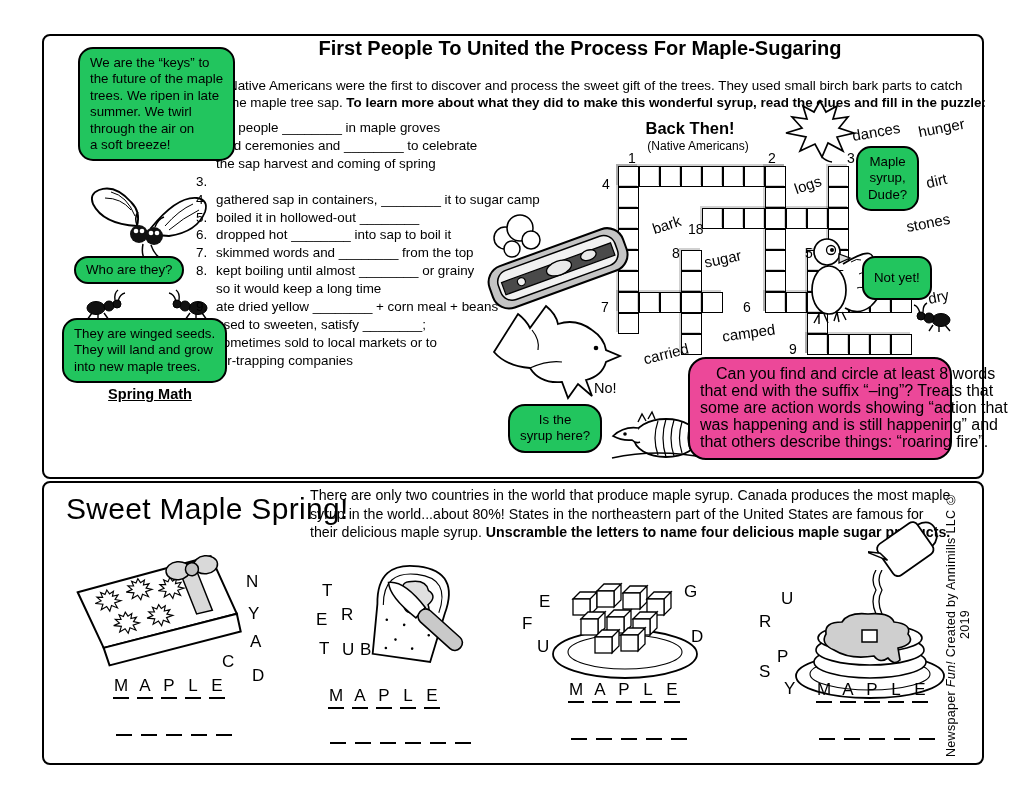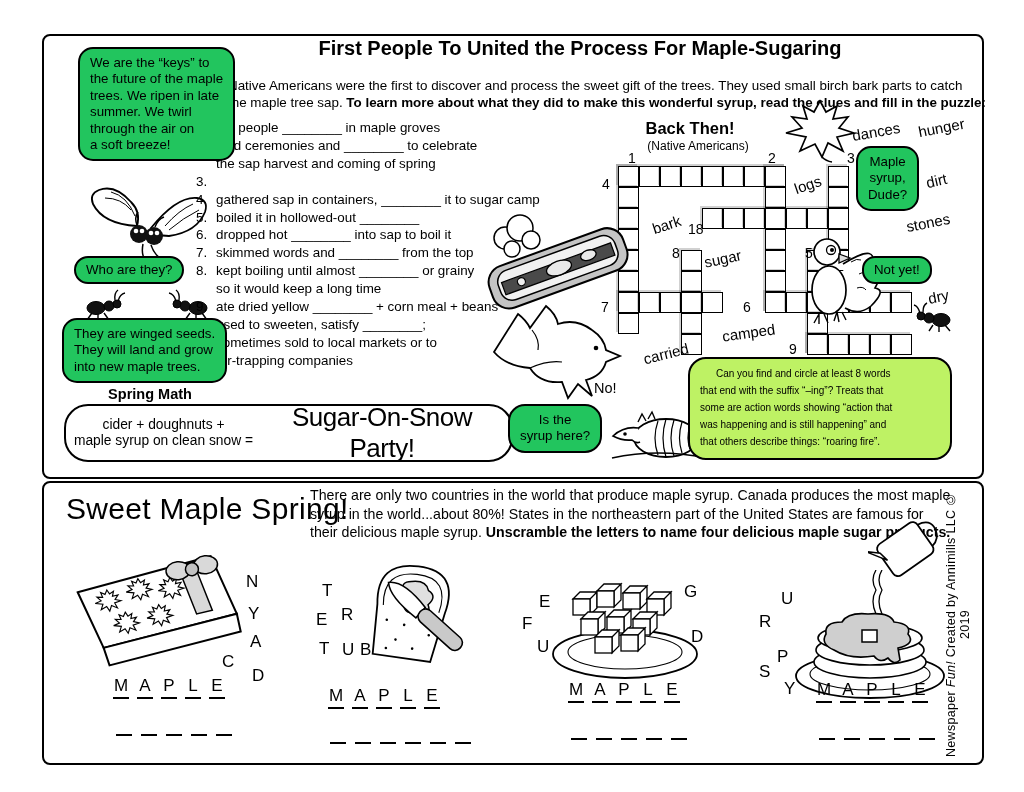--- a/index.html
+++ b/index.html
@@ -9,35 +9,35 @@
   .panel{position:absolute;border:2.5px solid #000;border-radius:8px;background:#fff;}
   
   .title{font-size:20px;font-weight:bold;text-align:center;}
   .intro{font-size:13.4px;line-height:17px;text-align:center;white-space:nowrap;}
   .bubble{position:absolute;border:2px solid #000;border-radius:15px;background:#22c55e;
           font-size:13.3px;line-height:16.4px;padding:6px 10px;white-space:nowrap;z-index:5;}
   .bubble.center{text-align:center;}
   #clues{position:absolute;left:196px;top:119px;font-size:13.4px;line-height:17.9px;}
   .clue{display:flex;white-space:nowrap;}
   .clue-num{min-width:20px;}
-  .section-label{font-weight:bold;font-size:14.5px;text-align:center;}
+  .section-label{font-weight:bold;font-size:14.5px;text-align:center;text-decoration:underline;}
   #equation-box{position:absolute;left:64px;top:404px;width:445px;height:54px;border:2px solid #000;
         border-radius:24px;display:flex;align-items:center;background:#fff;}
   #equation-lines{width:195px;text-align:center;font-size:13.8px;line-height:16px;}
   #equation-result{flex:1;text-align:center;font-size:26px;letter-spacing:-0.5px;padding-right:8px;}
   
   .cw-cell{position:absolute;width:21px;height:21px;border:1.6px solid #000;background:#fff;
            box-sizing:border-box;box-shadow:-2px -2px 0 rgba(0,0,0,0.18);}
   .cw-num{position:absolute;font-size:14px;}
   .word{position:absolute;font-size:15px;white-space:nowrap;}
   #back-then{position:absolute;left:600px;top:119px;width:180px;text-align:center;
              font-weight:bold;font-size:16.5px;}
   #back-then-sub{position:absolute;left:608px;top:139px;width:180px;text-align:center;font-size:12px;}
   #note-box{position:absolute;left:688px;top:357px;width:240px;border:2px solid #000;border-radius:18px;
-            background:#bef264;font-size:10px;line-height:16.9px;padding:7px 10px;white-space:nowrap;z-index:6;}
+            background:#ec4899;font-size:16px;line-height:16.9px;padding:7px 10px;white-space:nowrap;z-index:6;}
   #note-box .first{display:inline-block;text-indent:16px;}
   
   #bottom-heading{font-size:30px;letter-spacing:0.3px;}
   #bottom-para{font-size:14.2px;line-height:18.6px;white-space:nowrap;}
   .scr{position:absolute;font-size:17px;}
   .maple-row{position:absolute;white-space:nowrap;}
   .mletter{display:inline-block;width:16px;text-align:center;border-bottom:2px solid #000;
            margin-right:8px;font-size:17px;padding-bottom:1px;}
   .blank-row{position:absolute;white-space:nowrap;}
   .blank{display:inline-block;width:16px;height:12px;border-bottom:2px solid #000;margin-right:9px;}
@@ -97,27 +97,20 @@
         <path d="M10,29 l-5,7 M16,30 l0,7 M22,29 l5,7 M36,17 q2,-7 7,-8 M33,16 q-1,-7 3,-10"></path>
         <path d="M120,29 l5,7 M114,30 l0,7 M108,29 l-5,7 M94,17 q-2,-7 -7,-8 M97,16 q1,-7 -3,-10"></path>
       </g>
     </svg>
   </div>
 
   <div class="bubble" style="left:62px;top:318px;">They are winged seeds.<br>They will land and grow<br>into new maple trees.</div>
 
   <div class="abs section-label" style="left:70px;top:386px;width:160px;">Spring Math</div>
 
-  <div id="equation-box">
-    <div id="equation-lines">
-      <span>cider + doughnuts +</span><br>
-      <span>maple syrup on clean snow =</span>
-    </div>
-    <div id="equation-result">Sugar-On-Snow Party!</div>
-  </div>
 
   <div id="clues">
       <div class="clue">
         <span class="clue-num">1.</span>
         <span>the people ________ in maple groves</span>
       </div>
       <div class="clue">
         <span class="clue-num">2.</span>
         <span>held ceremonies and ________ to celebrate<br>the sap harvest and coming of spring</span>
       </div>
@@ -300,21 +293,21 @@
       <ellipse cx="36" cy="68" rx="17" ry="24" fill="#fff" stroke="#000" stroke-width="1.7"></ellipse>
       <circle cx="34" cy="30" r="13" fill="#fff" stroke="#000" stroke-width="1.7"></circle>
       <circle cx="38" cy="28" r="4.5" fill="#fff" stroke="#000" stroke-width="1.3"></circle>
       <circle cx="39" cy="28" r="2" fill="#000"></circle>
       <path d="M46,32 L57,36 L46,41 Z" fill="#ddd" stroke="#000" stroke-width="1.3"></path>
       <path d="M26,92 l-5,9 m5,-9 l0,10 m5,-10 l4,9 M44,90 l-3,9 m3,-9 l2,10 m3,-10 l4,8" fill="none" stroke="#000" stroke-width="1.4"></path>
     </svg>
   </div>
 
   <div class="bubble" style="left:856px;top:146px;text-align:center;">Maple<br>syrup,<br>Dude?</div>
-  <div class="bubble" style="left:862px;top:256px;border-radius:13px;padding:4px 10px;">Not yet!</div>
+  <div class="bubble" style="left:862px;top:256px;border-radius:13px;padding:12px 10px;">Not yet!</div>
 
   <div class="abs" style="left:908px;top:300px;">
     <svg width="48" height="32" viewBox="0 0 48 32">
       <g fill="#111" stroke="#000">
         <ellipse cx="33" cy="20" rx="9" ry="6.5"></ellipse>
           <circle cx="21" cy="18" r="5"></circle>
           <circle cx="13" cy="16" r="4"></circle>
       </g>
       <g fill="none" stroke="#000" stroke-width="1.4">
         <path d="M37,25 l5,6 M31,26 l0,6 M25,25 l-4,6 M12,13 q-2,-7 -6,-8 M15,12 q0,-7 4,-9"></path>

